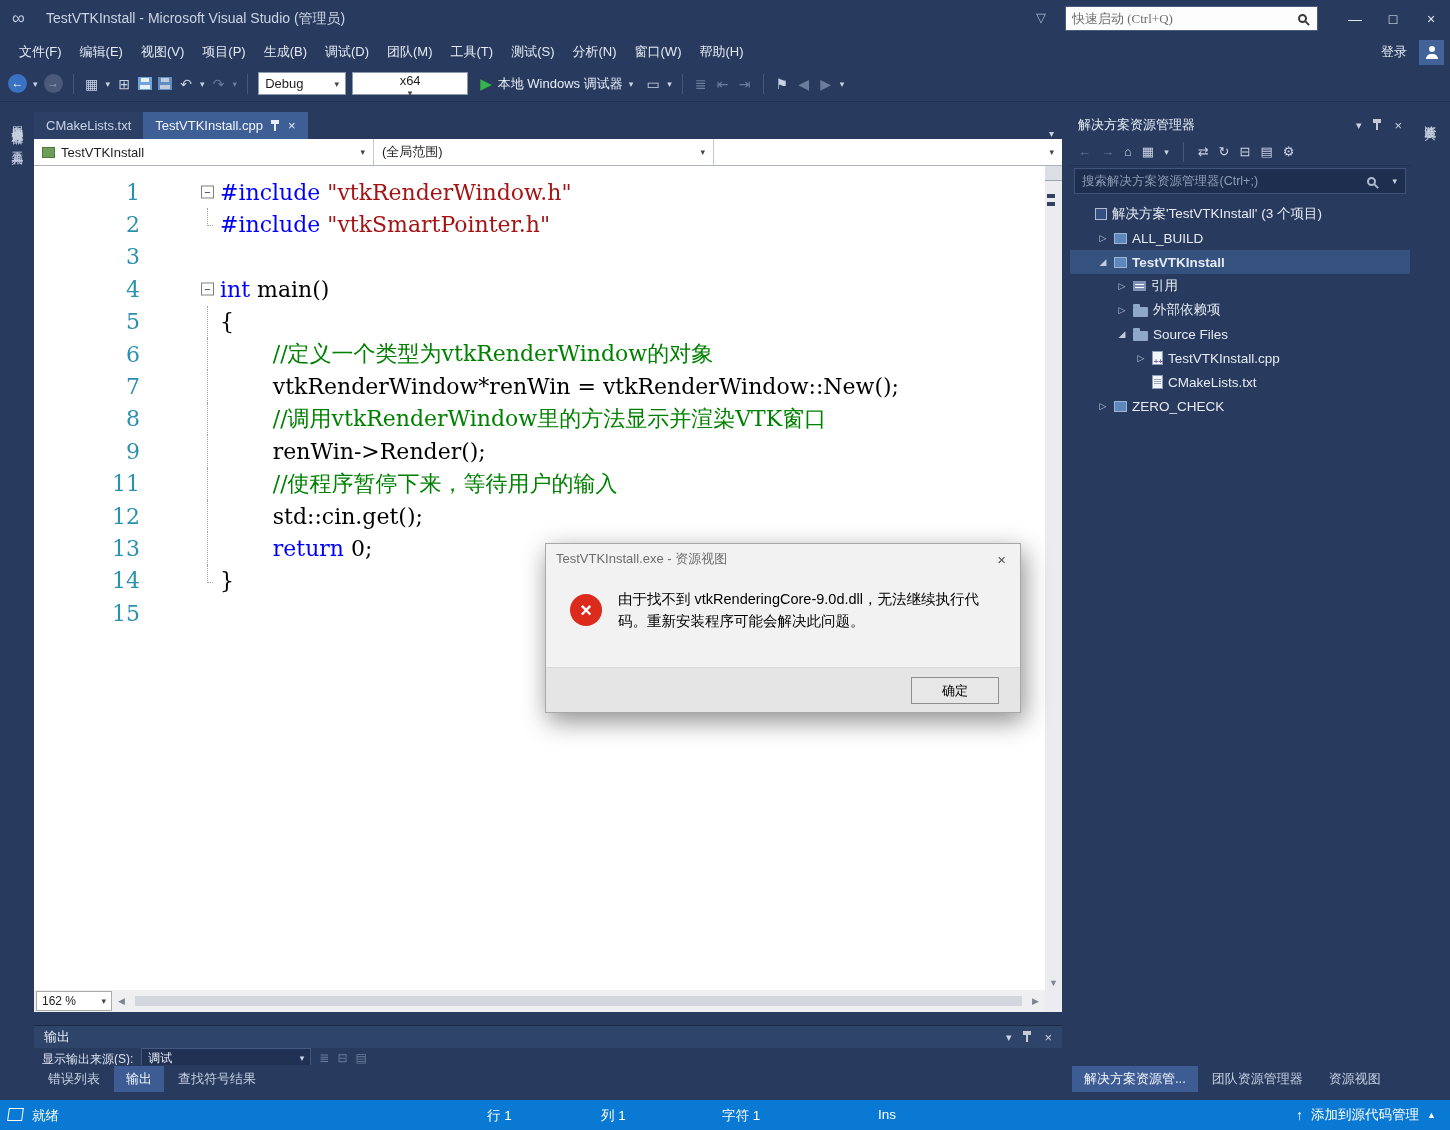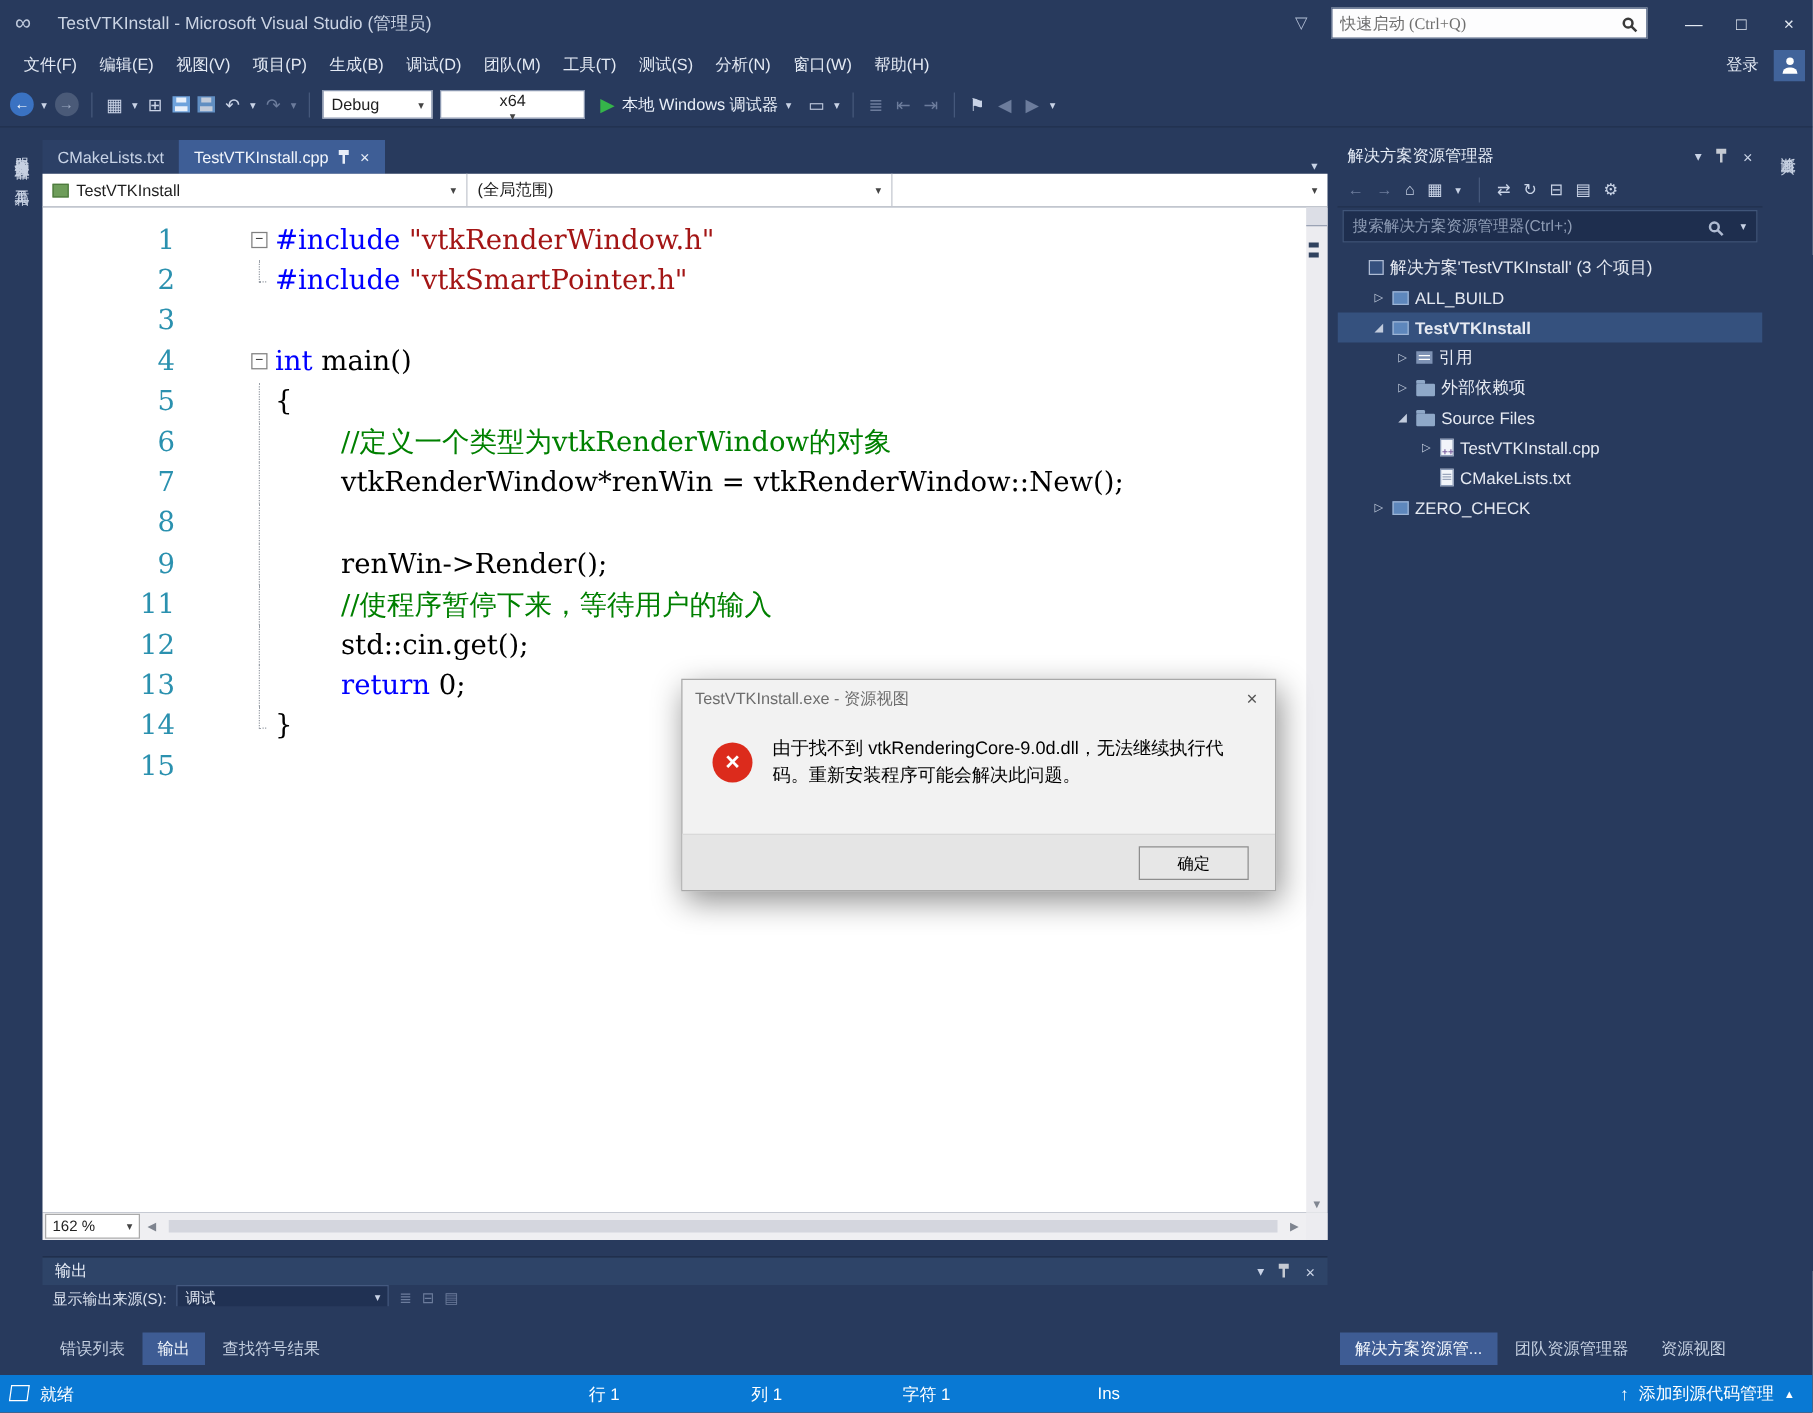--- a/index.html
+++ b/index.html
@@ -132,21 +132,21 @@
   .oh-icons { display:flex; align-items:center; gap:12px; }
   .oh-ico { font-size:11px; color:#C9D3E6; }
   .outtoolbar { height:17px; overflow:hidden; display:flex; align-items:flex-start; gap:8px; padding-left:8px; }
   .outlabel { font-size:12px; color:#DBE2EF; line-height:22px; }
   .outcombo { width:170px; height:20px; background:#203153; border:1px solid #44597F; display:flex;
               align-items:center; padding:0 6px; font-size:12px; color:#E6ECF6; }
   .outcombo span:first-child { flex:1; }
   .oticon { font-size:12px; color:#6C7C9C; line-height:20px; }
 
   
-  .bottomtabs { height:27px; display:flex; align-items:center; gap:2px; padding-left:2px;margin-top:20px; }
+  .bottomtabs { height:27px; display:flex; align-items:center; gap:2px; padding-left:2px; }
   .btab { padding:4px 12px; font-size:13px; color:#C3CEDF; }
   .btab.active { background:#3E5C94; color:#F2F6FC; }
   .filler { height:8px; }
 
   
   .splitter { width:8px; flex:none; }
   .rightpanel { width:340px; flex:none; display:flex; flex-direction:column; }
   .se-header { height:26px; display:flex; align-items:center; padding:0 8px; }
   .se-title { flex:1; font-size:13px; color:#E6ECF6; }
   .se-toolbar { height:28px; display:flex; align-items:center; gap:10px; padding:0 8px;
@@ -365,20 +365,21 @@
               <span class="codetext" style="padding-left: 52.8px;"><span class="tok-com">//定义一个类型为vtkRenderWindow的对象</span></span>
             </div>
             <div class="code-row">
               <span class="lnum">7</span>
               <span class="foldcol guide-line"></span>
               <span class="codetext" style="padding-left: 52.8px;"><span class="tok-plain">vtkRenderWindow*renWin = vtkRenderWindow::New();</span></span>
             </div>
             <div class="code-row">
               <span class="lnum">8</span>
               <span class="foldcol guide-line"></span>
+              <span class="codetext" style="padding-left: 52.8px;"><span class="tok-com">//调用vtkRenderWindow里的方法显示并渲染VTK窗口</span></span>
             </div>
             <div class="code-row">
               <span class="lnum">9</span>
               <span class="foldcol guide-line"></span>
               <span class="codetext" style="padding-left: 52.8px;"><span class="tok-plain">renWin-&gt;Render();</span></span>
             </div>
             <div class="code-row">
               <span class="lnum">11</span>
               <span class="foldcol guide-line"></span>
               <span class="codetext" style="padding-left: 52.8px;"><span class="tok-com">//使程序暂停下来，等待用户的输入</span></span>
@@ -540,21 +541,21 @@
     </div>
 
     <div class="strip right" id="right-strip">
         <div class="vtab">诊断工具</div>
       </div>
   </div>
 
   <div class="statusbar">
     <span class="sb-icon"></span>
     <span class="sb-item" style="left:32px;">就绪</span>
-    <span class="sb-item" style="left:471px;">行 1</span>
+    <span class="sb-item" style="left:487px;">行 1</span>
     <span class="sb-item" style="left:601px;">列 1</span>
     <span class="sb-item" style="left:722px;">字符 1</span>
     <span class="sb-item" style="left:878px;">Ins</span>
     <div class="sb-right">
       <span style="font-size:14px;">↑</span>
       <span>添加到源代码管理</span>
       <span style="font-size:9px;">▲</span>
     </div>
   </div>
 

